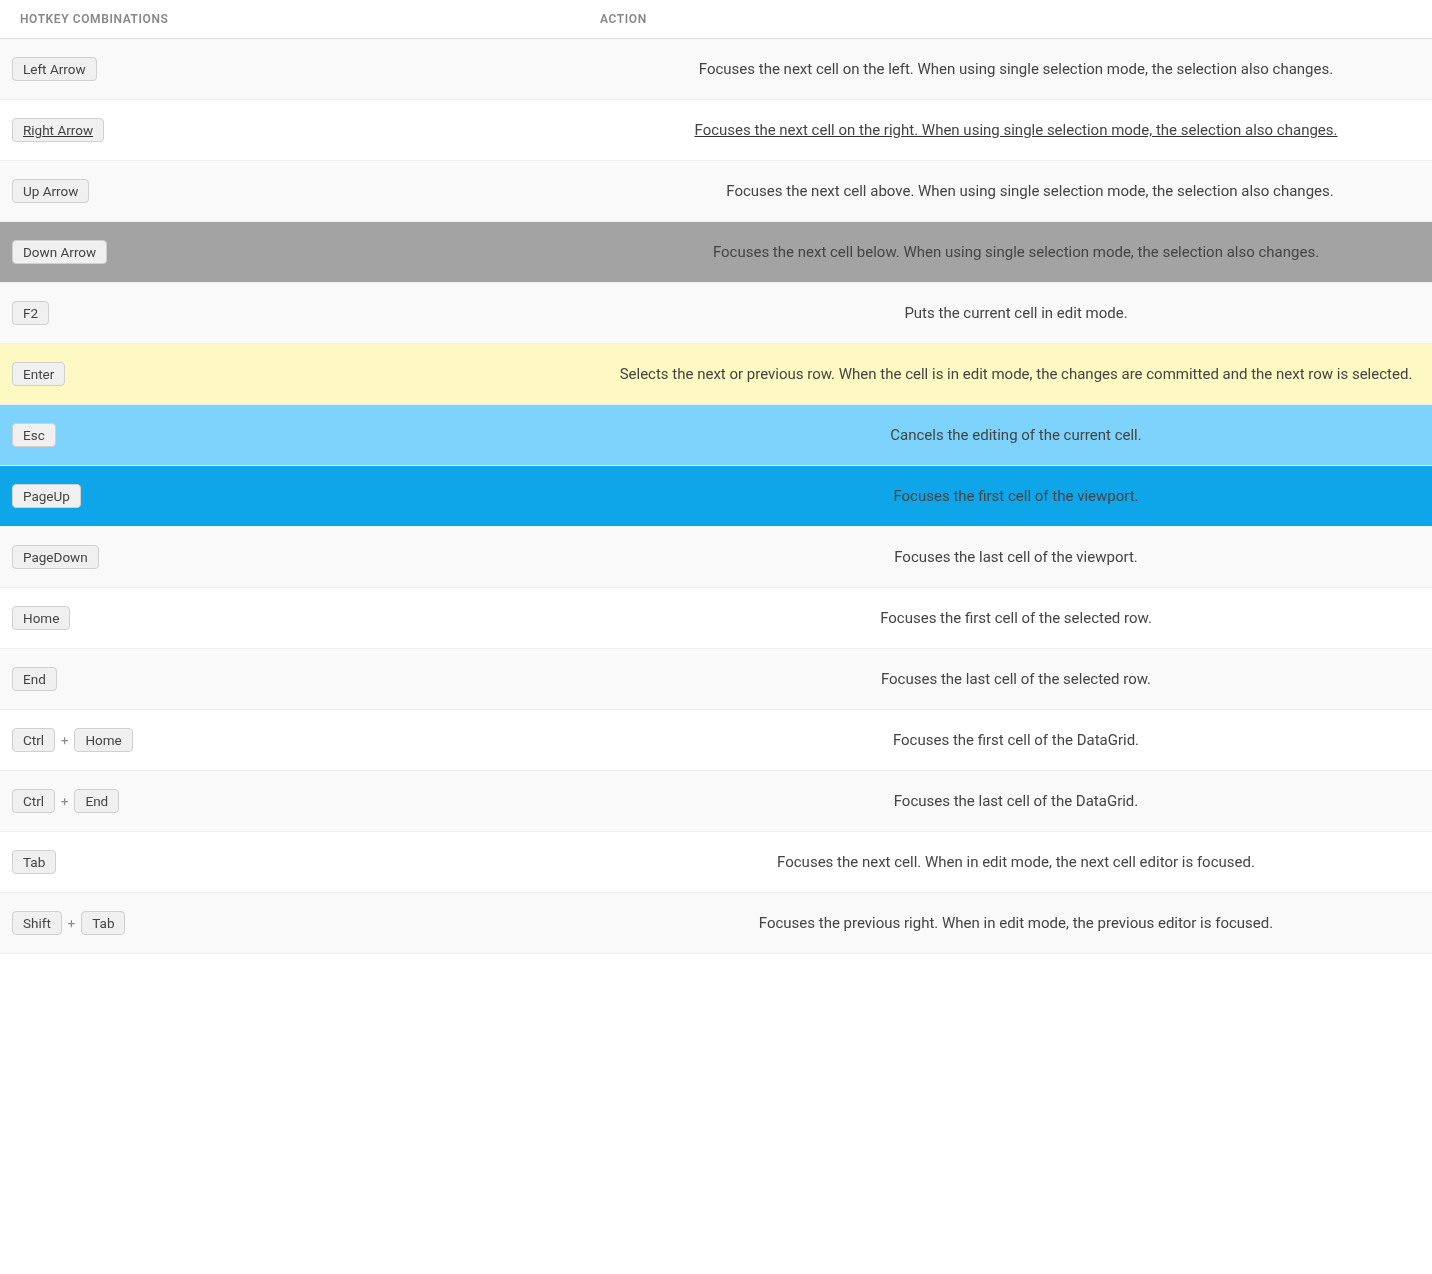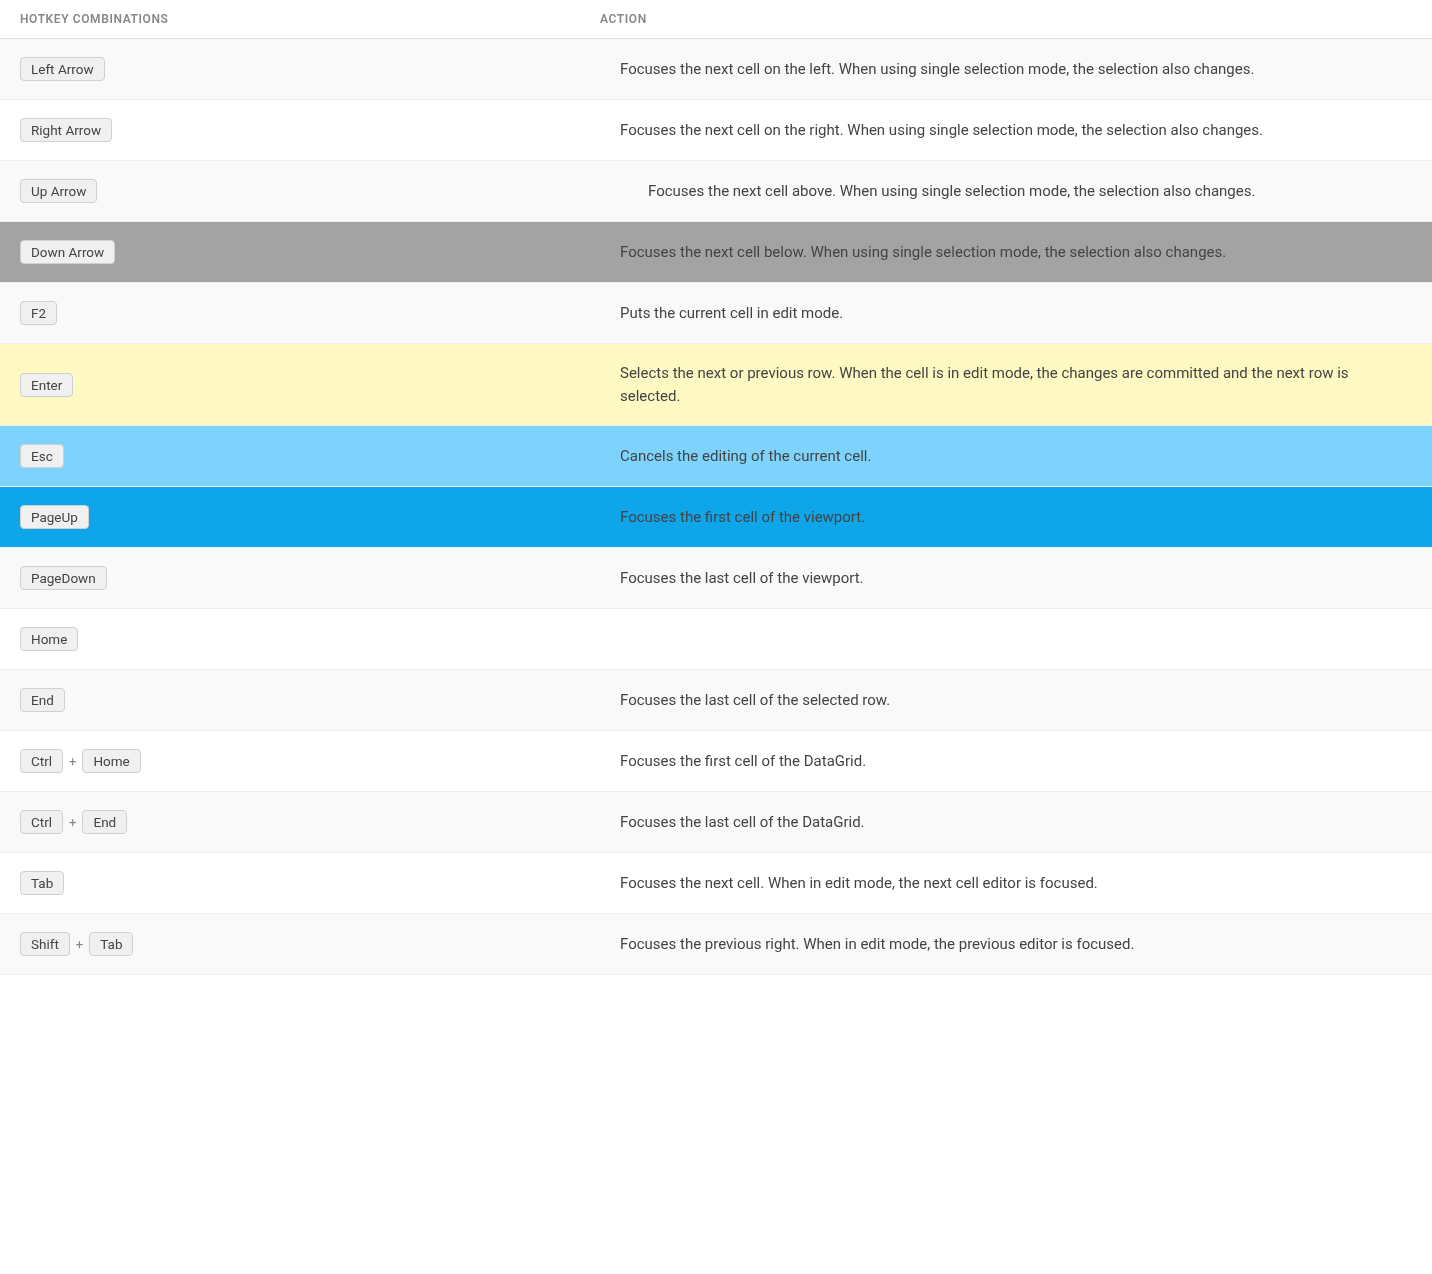--- a/index.html
+++ b/index.html
@@ -33,23 +33,24 @@
       font-weight: 600;
       color: #888;
       text-transform: uppercase;
       letter-spacing: 0.05em;
     }
 
     .table-row {
       display: grid;
       grid-template-columns: 580px 1fr;
       border-bottom: 1px solid #eeeeee;
-      padding: 18px 20px;
+      padding: 18px 12px;
       align-items: center;
       min-height: 60px;
+      text-align: center;
     }
 
     .table-row:nth-child(odd) {
       background: #f9f9f9;
     }
 
     .table-row:nth-child(even) {
       background: #ffffff;
     }
 
@@ -91,21 +92,21 @@
     <div class="col-header">HOTKEY COMBINATIONS</div>
     <div class="col-header">ACTION</div>
   </div>
   <div id="table-body">
       <div class="table-row" style="background: rgb(249, 249, 249);">
         <div class="hotkey-cell">
           <span class="kbd">Left Arrow</span>
         </div>
         <div class="action-cell">Focuses the next cell on the left. When using single selection mode, the selection also changes.</div>
       </div>
-      <div class="table-row" style="background: rgb(255, 255, 255);">
+      <div class="table-row" style="background: rgb(255, 255, 255); text-decoration: underline;">
         <div class="hotkey-cell">
           <span class="kbd">Right Arrow</span>
         </div>
         <div class="action-cell">Focuses the next cell on the right. When using single selection mode, the selection also changes.</div>
       </div>
       <div class="table-row" style="background: rgb(249, 249, 249); gap: 28px;">
         <div class="hotkey-cell">
           <span class="kbd">Up Arrow</span>
         </div>
         <div class="action-cell">Focuses the next cell above. When using single selection mode, the selection also changes.</div>
@@ -143,20 +144,21 @@
       <div class="table-row" style="background: rgb(249, 249, 249);">
         <div class="hotkey-cell">
           <span class="kbd">PageDown</span>
         </div>
         <div class="action-cell">Focuses the last cell of the viewport.</div>
       </div>
       <div class="table-row" style="background: rgb(255, 255, 255);">
         <div class="hotkey-cell">
           <span class="kbd">Home</span>
         </div>
+        <div class="action-cell">Focuses the first cell of the selected row.</div>
       </div>
       <div class="table-row" style="background: rgb(249, 249, 249);">
         <div class="hotkey-cell">
           <span class="kbd">End</span>
         </div>
         <div class="action-cell">Focuses the last cell of the selected row.</div>
       </div>
       <div class="table-row" style="background: rgb(255, 255, 255);">
         <div class="hotkey-cell">
           <span class="kbd">Ctrl</span>

